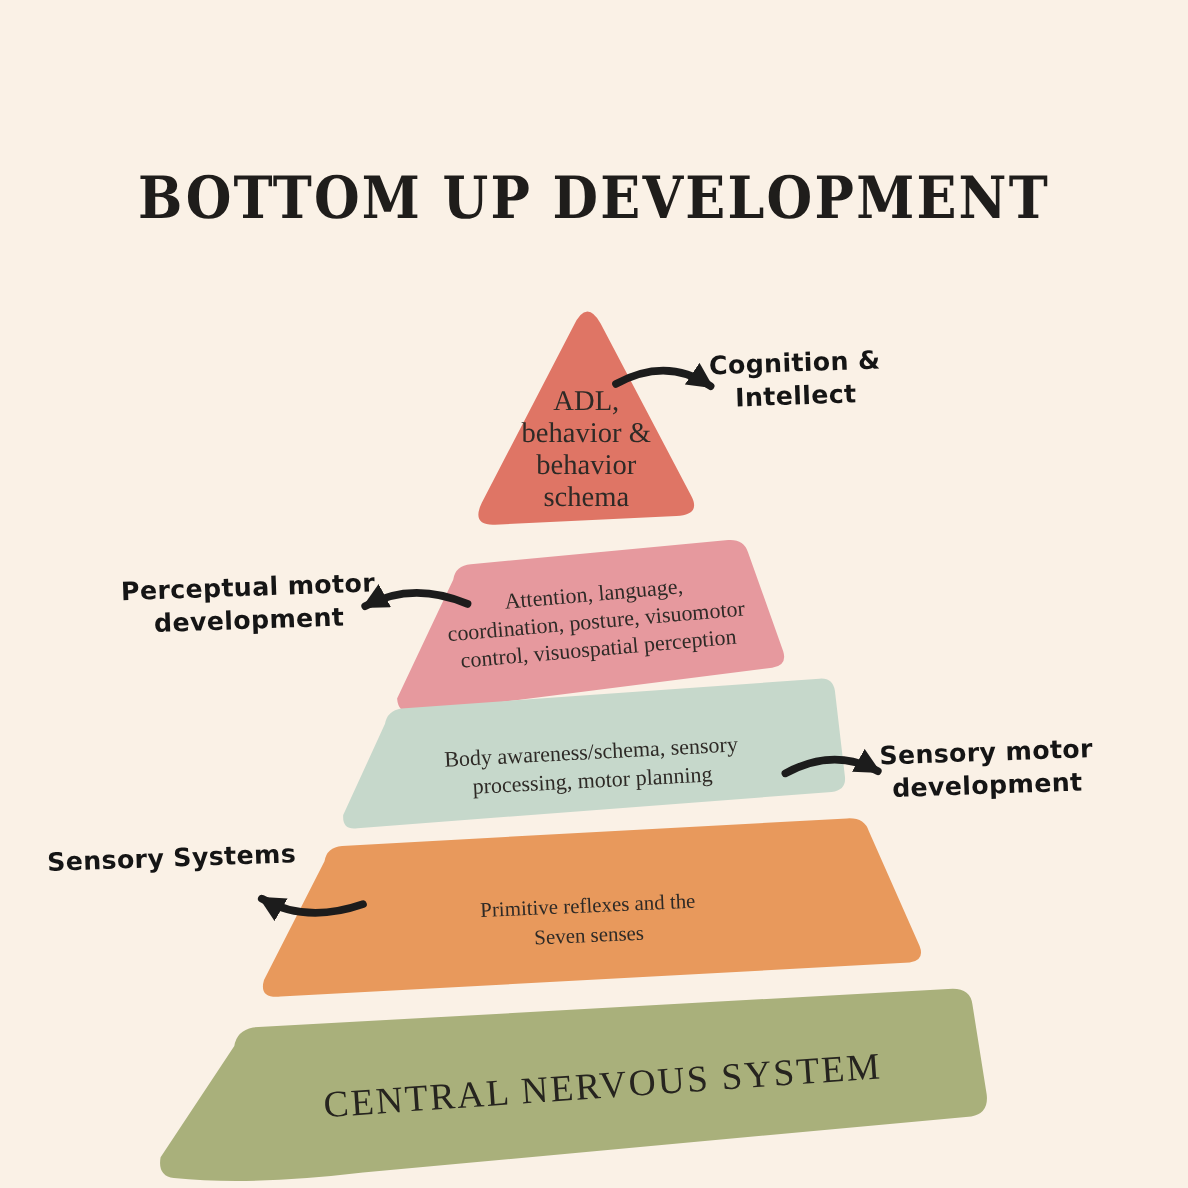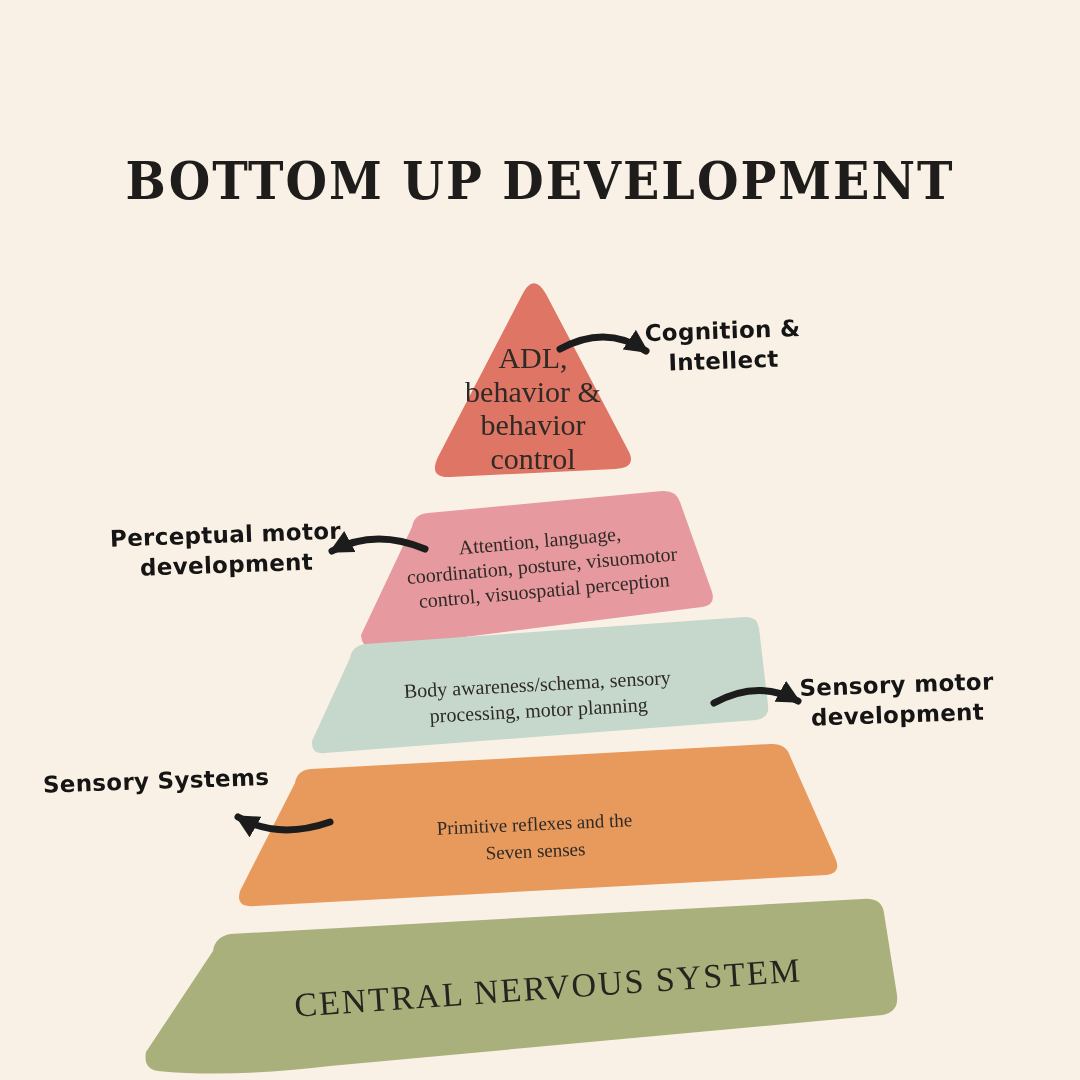--- a/index.html
+++ b/index.html
@@ -16,21 +16,21 @@
     font-family:"DejaVu Serif","Liberation Serif",serif;
     font-weight:600;font-size:53px;letter-spacing:2px;color:#1f1d1b;
     white-space:nowrap;font-stretch:condensed;
   }
 
   .layer-label{
     position:absolute;text-align:center;color:#2e2a26;
     font-family:"Liberation Serif",serif;
   }
   .layer-label div{white-space:nowrap;}
-  .lbl-adl{left:533px;top:408px;transform:translate(-50%,-50%);font-size:30px;line-height:1.12;}
+  .lbl-adl{left:533px;top:408px;transform:translate(-50%,-50%);font-size:26px;line-height:1.12;}
   .lbl-pink{left:542px;top:566px;transform:translate(-50%,-50%) rotate(-5deg);font-size:20px;line-height:1.26;}
   .lbl-teal{left:538px;top:697px;transform:translate(-50%,-50%) rotate(-3deg);font-size:20px;line-height:1.3;}
   .lbl-orange{left:535px;top:838px;transform:translate(-50%,-50%) rotate(-2.5deg);font-size:19px;line-height:1.4;}
   .lbl-cns{left:548px;top:988px;transform:translate(-50%,-50%) rotate(-4deg);
     font-size:34px;letter-spacing:2px;color:#26241f;}
 
   .ann{
     position:absolute;text-align:center;color:#151515;
     font-family:"DejaVu Sans",sans-serif;font-weight:700;
     font-size:23px;line-height:1.32;letter-spacing:0.3px;
@@ -71,21 +71,21 @@
 
     <path d="M330,822 Q278,840 238,817" fill="none" stroke-width="7" stroke-linecap="round" marker-end="url(#ah)" stroke="#1c1c1c"></path>
   </svg>
 
   <div class="page-title">BOTTOM UP DEVELOPMENT</div>
 
   <div class="layer-label lbl-adl">
     <div>ADL,</div>
     <div>behavior &amp;</div>
     <div>behavior</div>
-    <div>control</div>
+    <div>schema</div>
   </div>
 
   <div class="layer-label lbl-pink">
     <div>Attention, language,</div>
     <div>coordination, posture, visuomotor</div>
     <div>control, visuospatial perception</div>
   </div>
 
   <div class="layer-label lbl-teal">
     <div>Body awareness/schema, sensory</div>

